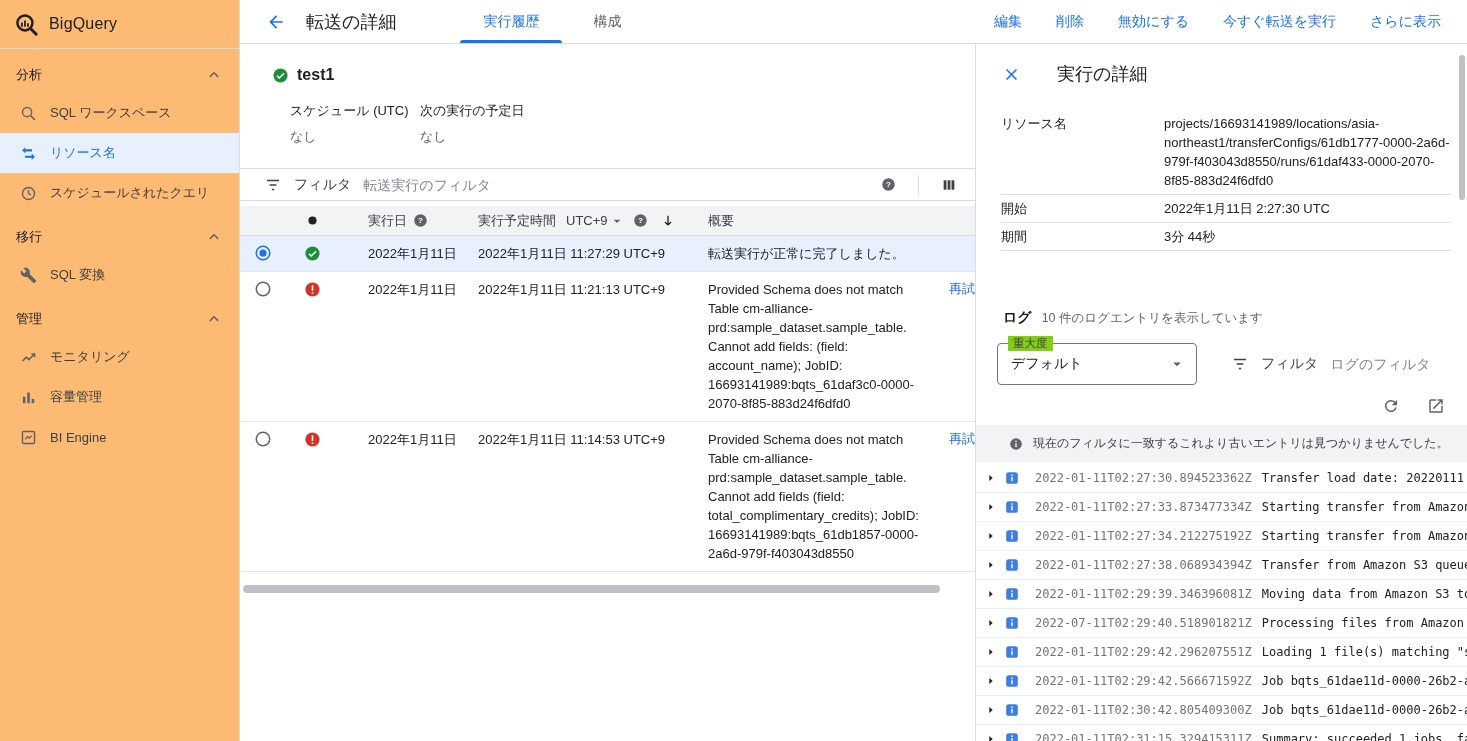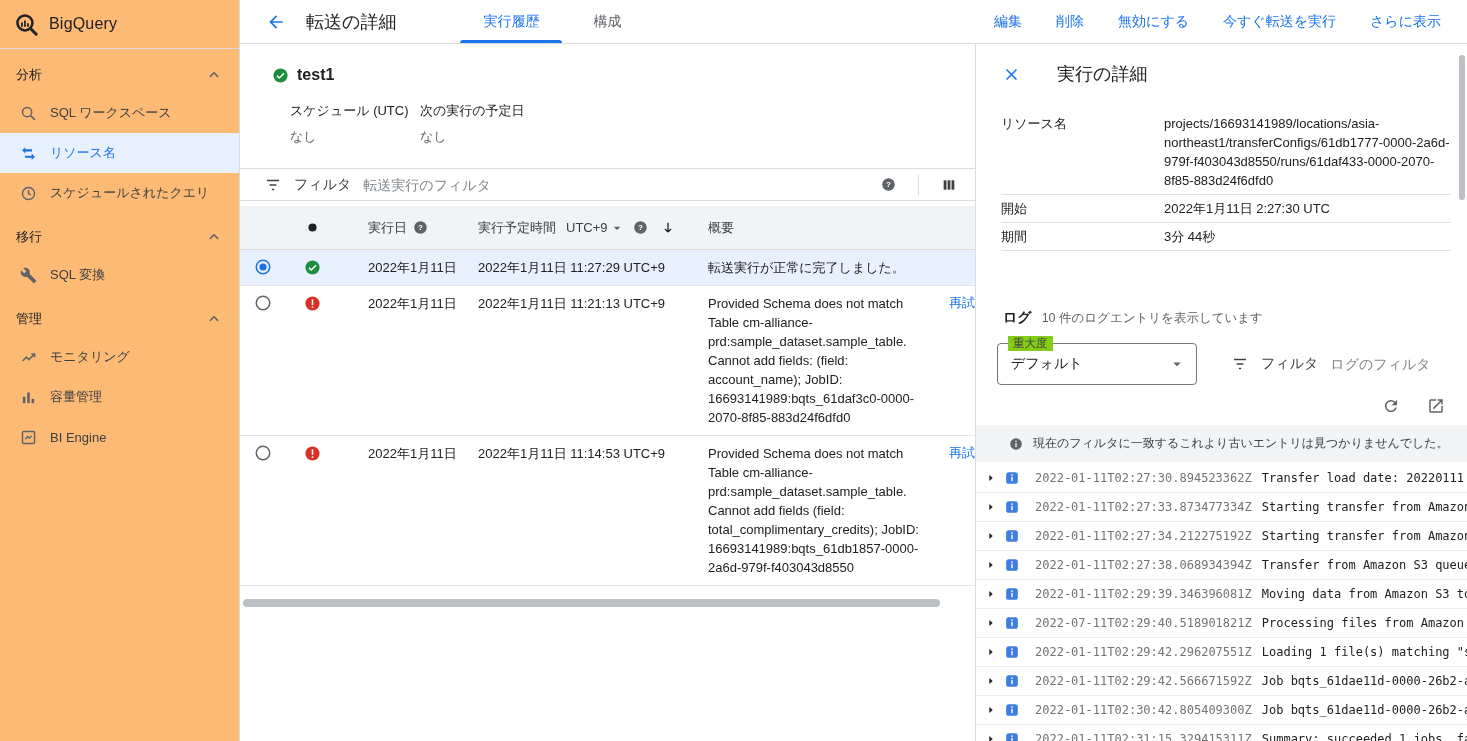--- a/index.html
+++ b/index.html
@@ -49,21 +49,21 @@
   .info-value{font-size:13px;color:#5f6368;margin-top:8px}
   .filterbar{margin-top:22px;height:33px;border-top:1px solid #dadce0;border-bottom:1px solid #dadce0;display:flex;align-items:center;padding:0 18px 0 24px;gap:12px}
   .filter-icn{width:18px;height:18px;color:#3c4043}
   .filter-label{font-size:14px;color:#3c4043;white-space:nowrap}
   .filter-input{border:none;outline:none;flex:1;font:14px "Liberation Sans","DejaVu Sans",sans-serif;color:#202124;background:transparent}
   .filter-input::placeholder{color:#80868b}
   .help-icn{width:15px;height:15px}
   .help-icn.sm{width:15px;height:15px}
   .vdiv{width:1px;height:20px;background:#dadce0;margin:0 10px}
   .cols-icn{width:16px;height:16px;color:#3c4043}
-  .thead{margin-top:5px;display:flex;align-items:center;height:44px;background:#f1f3f4;border-bottom:1px solid #dadce0;font-size:13px;color:#3c4043;font-weight:500}
+  .thead{margin-top:5px;display:flex;align-items:center;height:30px;background:#f1f3f4;border-bottom:1px solid #dadce0;font-size:13px;color:#3c4043;font-weight:500}
   .col-radio{flex:0 0 46px;display:flex;justify-content:center}
   .col-status{flex:0 0 52px;display:flex;justify-content:center}
   .col-date{flex:0 0 140px;padding-left:30px}
   .col-date.hdr{display:flex;align-items:center;gap:6px}
   .col-sched{flex:0 0 230px}
   .col-sched.hdr{display:flex;align-items:center;gap:8px}
   .tz{display:inline-flex;align-items:center;gap:1px;cursor:pointer;margin-left:2px}
   .dd-icn{width:18px;height:18px;color:#5f6368}
   .dd-icn.sm{width:16px;height:16px}
   .sort-icn{width:16px;height:16px;color:#202124;margin-left:4px;cursor:pointer}

